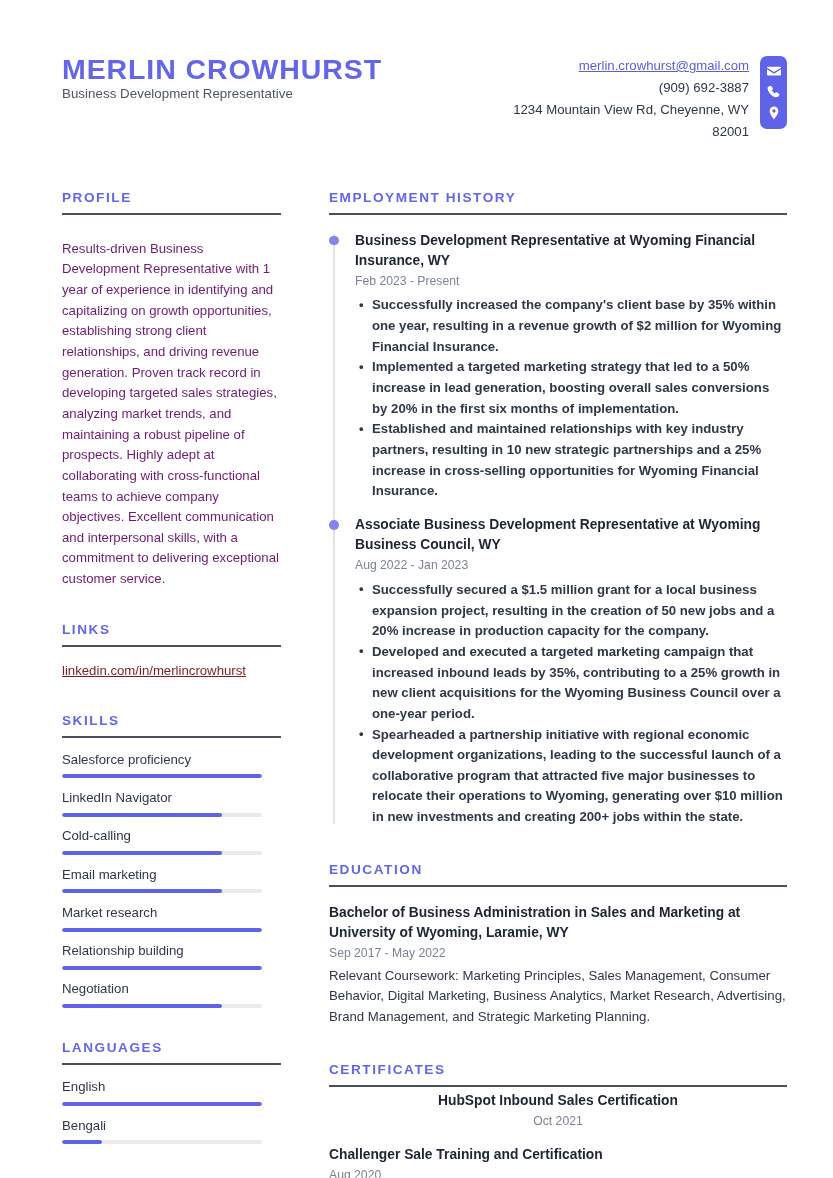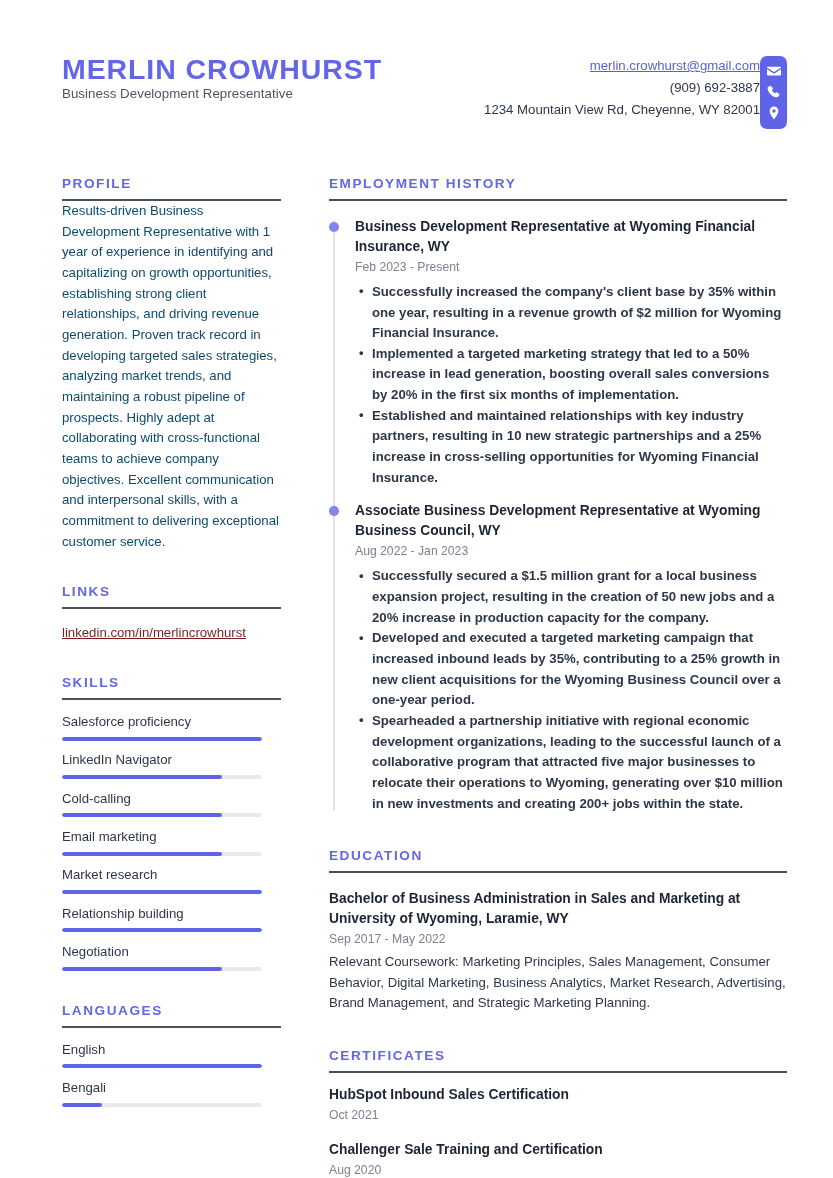--- a/index.html
+++ b/index.html
@@ -55,20 +55,21 @@
     align-items: flex-start;
     gap: 0;
     padding-top: 5px;
   }
 
   .contact-lines {
     text-align: right;
     font-size: 13.2px;
     line-height: 1.66;
     color: #2e3748;
+    padding-right: 11px;
     max-width: 278px;
   }
 
   .contact-email {
     color: #5a5fd8;
     text-decoration: underline;
     display: inline-block;
   }
 
   .icon-rail {
@@ -111,22 +112,22 @@
   .section-rule {
     height: 2px;
     background: #4a4f5c;
     margin-top: 8px;
   }
 
   
   .profile-text {
     font-size: 13.2px;
     line-height: 1.565;
-    color: #0c4a6e;
-    margin-top: 0;
+    color: #701a75;
+    margin-top: 24px;
   }
 
   .links-block { margin-top: 14px; }
 
   .link-item {
     font-size: 13.2px;
     color: #7f1d1d;
     text-decoration: underline;
     line-height: 1.5;
     display: inline-block;
@@ -228,21 +229,21 @@
 
   ul.bullets li::before {
     content: "\2022";
     position: absolute;
     left: -13px;
     top: -0.5px;
     color: #2e3748;
     font-size: 13px;
   }
   .cert-item { margin-top: 16px; }
-  .cert-item:first-child { margin-top: 12px; }
+  .cert-item:first-child { margin-top: 4px; text-align: center; }
 
   .edu-block { margin-top: 16px; }
 </style>
 </head>
 <body>
 
 <div class="page">
 
   <div class="header">
     <div class="header-left">

